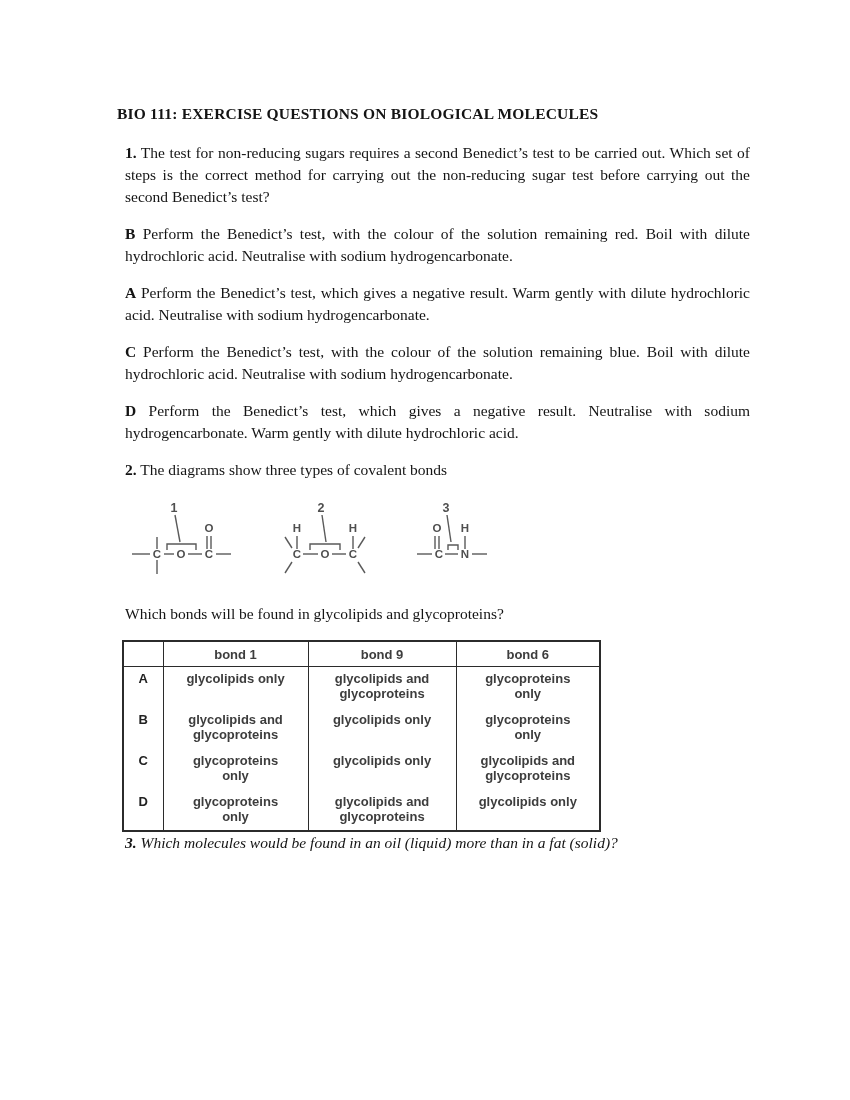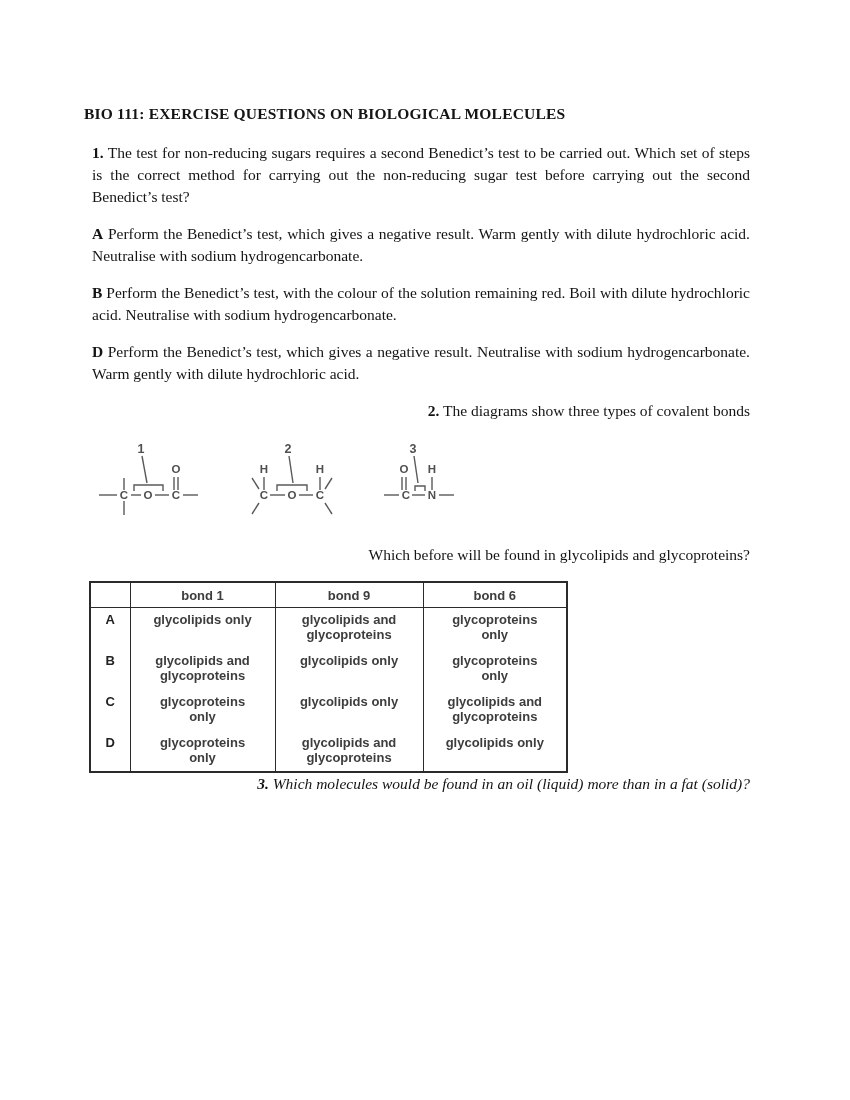--- a/index.html
+++ b/index.html
@@ -1,39 +1,39 @@
 <!DOCTYPE html>
 <html><head>
 <meta charset="utf-8">
 <style>
   html, body { margin:0; padding:0; background:#ffffff; }
   .page {
     position:relative;
     width:850px; height:992px;
     background:#ffffff;
     box-sizing:border-box;
-    padding:103px 100px 0 84px;
+    padding:103px 100px 0 117px;
     font-family:"Liberation Serif", serif;
     font-size:15.5px;
     line-height:22px;
     color:#141414;
     overflow:hidden;
   }
   .title {
     font-size:15.5px;
     font-weight:bold;
     margin:0 0 17px 0;
     letter-spacing:.2px;
   }
   p.para {
     margin:0 0 15px 8px;
     text-align:justify;
   }
   p.para .qnum { font-weight:bold; }
-  p.nojust { text-align:right; }
+  p.nojust { text-align:left; }
 
   
   .diagrams {
     display:flex;
     align-items:flex-start;
     margin:2px 0 10px 0;
     height:97px;
   }
   .diag text {
     font-family:"Liberation Sans", sans-serif;
@@ -86,24 +86,25 @@
 </style>
 </head>
 <body>
 
 <div class="page">
 
   <h1 class="title">BIO 111: EXERCISE QUESTIONS ON BIOLOGICAL MOLECULES</h1>
 
   <p class="para"><span class="qnum">1.</span> <span>The test for non-reducing sugars requires a second Benedict’s test to be carried out. Which set of steps is the correct method for carrying out the non-reducing sugar test before carrying out the second Benedict’s test?</span></p>
 
+  <p class="para"><span class="qnum">B</span> <span>Perform the Benedict’s test, with the colour of the solution remaining red. Boil with dilute hydrochloric acid. Neutralise with sodium hydrogencarbonate.</span></p>
+
   <p class="para"><span class="qnum">A</span> <span>Perform the Benedict’s test, which gives a negative result. Warm gently with dilute hydrochloric acid. Neutralise with sodium hydrogencarbonate.</span></p>
 
-  <p class="para"><span class="qnum">B</span> <span>Perform the Benedict’s test, with the colour of the solution remaining red. Boil with dilute hydrochloric acid. Neutralise with sodium hydrogencarbonate.</span></p>
-
+  <p class="para"><span class="qnum">C</span> <span>Perform the Benedict’s test, with the colour of the solution remaining blue. Boil with dilute hydrochloric acid. Neutralise with sodium hydrogencarbonate.</span></p>
 
   <p class="para"><span class="qnum">D</span> <span>Perform the Benedict’s test, which gives a negative result. Neutralise with sodium hydrogencarbonate. Warm gently with dilute hydrochloric acid.</span></p>
 
   <p class="para nojust"><span class="qnum">2.</span> <span>The diagrams show three types of covalent bonds</span></p>
 
   <div class="diagrams">
 
     <svg class="diag diag1" width="150" height="95" viewBox="0 0 150 95">
       <text class="lbl" x="57" y="16" text-anchor="middle">1</text>
       <line x1="58" y1="19" x2="63" y2="46"></line>
@@ -151,21 +152,21 @@
       <text x="53" y="62" text-anchor="middle">N</text>
       <line x1="60" y1="58" x2="75" y2="58"></line>
       <text x="25" y="36" text-anchor="middle">O</text>
       <line x1="23" y1="40" x2="23" y2="53"></line>
       <line x1="27" y1="40" x2="27" y2="53"></line>
       <text x="53" y="36" text-anchor="middle">H</text>
       <line x1="53" y1="40" x2="53" y2="53"></line>
     </svg>
   </div>
 
-  <p class="para nojust">Which before will be found in glycolipids and glycoproteins?</p>
+  <p class="para nojust">Which bonds will be found in glycolipids and glycoproteins?</p>
 
   <table class="qtable">
     <colgroup>
         <col class="c0">
         <col class="c1">
         <col class="c2">
         <col class="c3">
       </colgroup>
     <thead>
       <tr>

